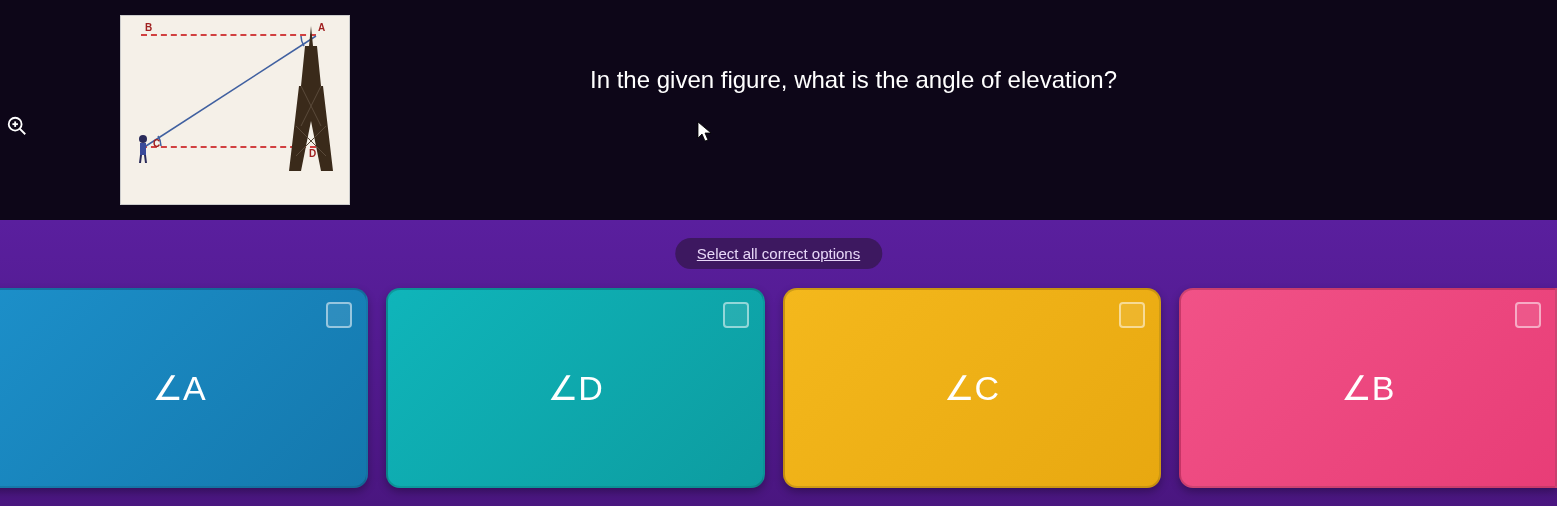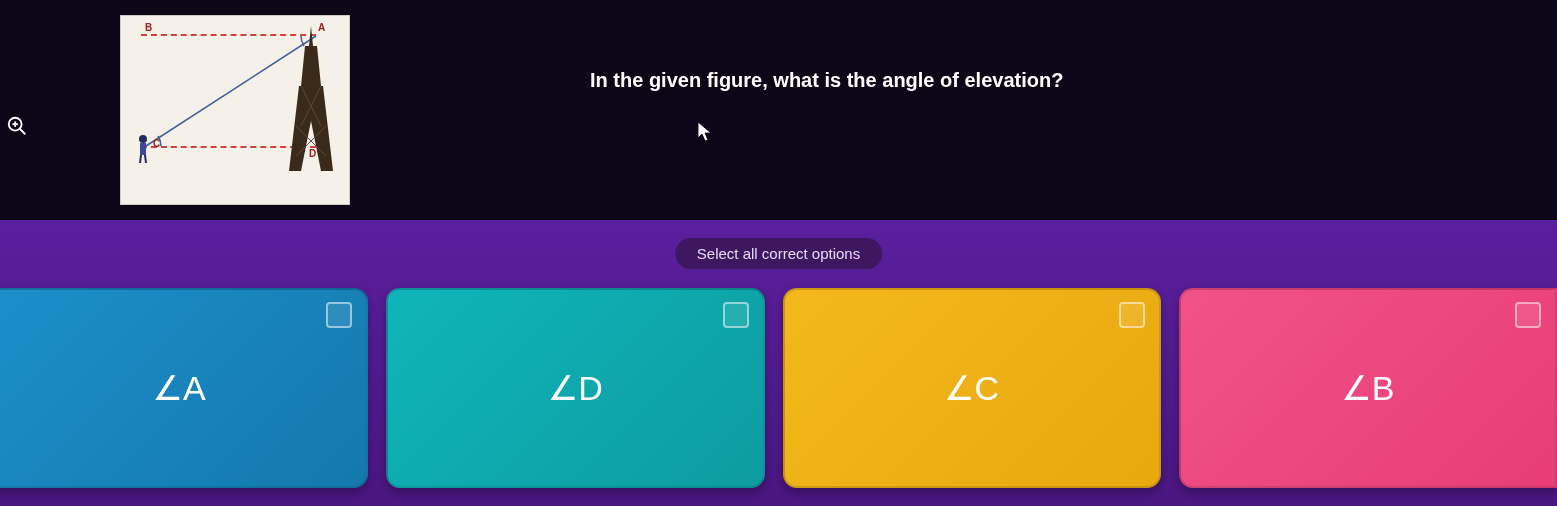--- a/index.html
+++ b/index.html
@@ -31,22 +31,22 @@
     .figure-box {
       margin-left: 120px;
       width: 230px;
       height: 190px;
       background: #f5f0e8;
       border: 1px solid #ccc;
       position: relative;
     }
     .question-text {
       color: #fff;
-      font-size: 20px;
-      font-weight: 700;
+      font-size: 24px;
+      font-weight: 400;
       margin-left: 240px;
       margin-top: -60px;
     }
     .cursor {
       position: absolute;
       left: 696px;
       top: 120px;
       color: #fff;
     }
     .bottom-section {
@@ -59,20 +59,21 @@
       position: absolute;
       left: 50%;
       transform: translateX(-50%);
       top: 18px;
       background: #3d1860;
       color: #e8d8f8;
       padding: 7px 22px;
       border-radius: 18px;
       font-size: 15px;
       z-index: 10;
+      text-decoration: underline;
     }
     .options-row {
       display: flex;
       gap: 18px;
       padding: 48px 0 0 0;
       margin-left: -10px;
     }
     .option-card {
       flex: 1;
       height: 200px;

